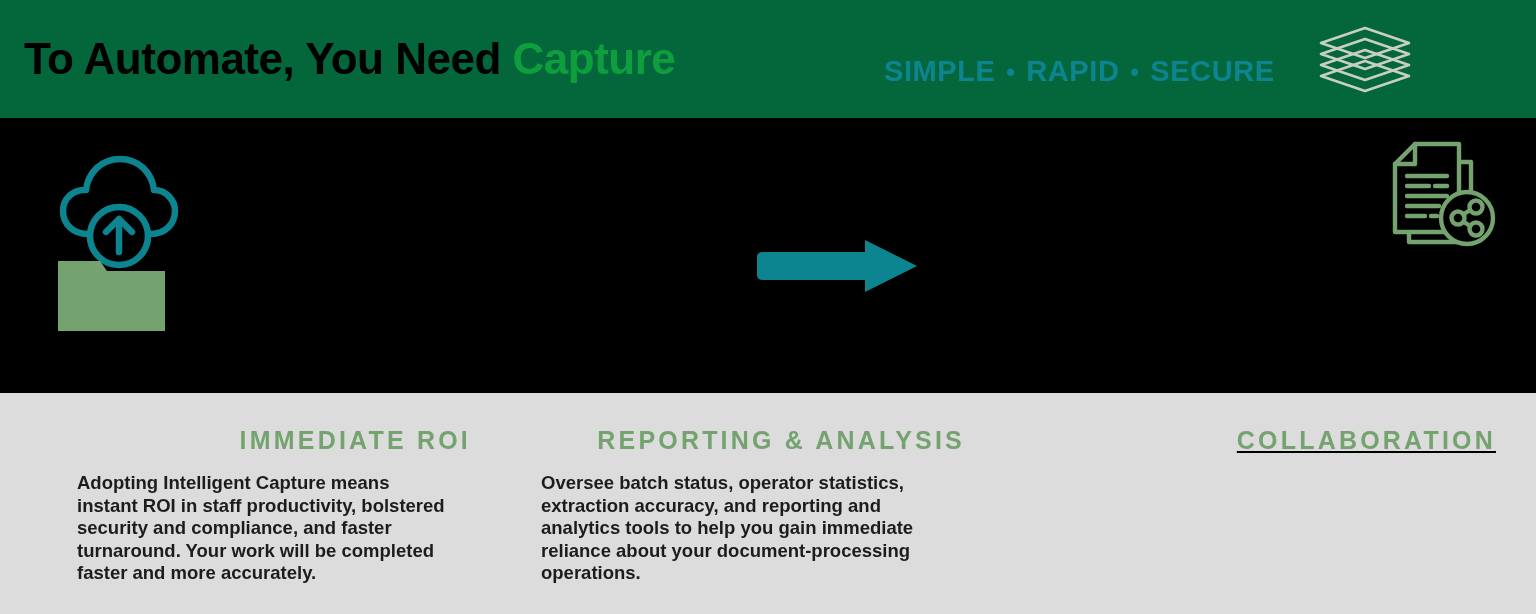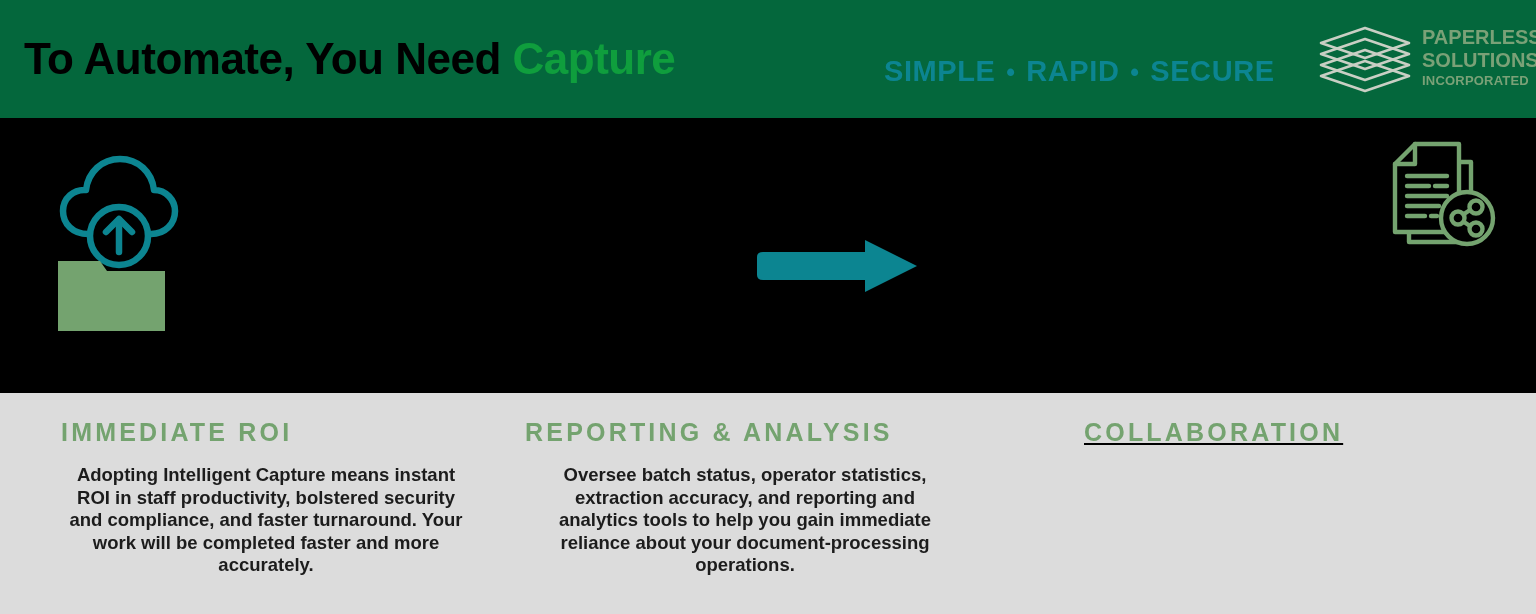--- a/index.html
+++ b/index.html
@@ -143,30 +143,30 @@
   .col-1 { left: 61px;   width: 410px; }
   .col-2 { left: 525px;  width: 440px; }
   .col-3 { left: 1084px; width: 412px; text-decoration: underline; }
 
   .col-heading {
     font-size: 25px;
     font-weight: bold;
     letter-spacing: 3.2px;
     color: #74a36f;
     line-height: 30px;
-    margin: 4px 0 17px 0;
-    white-space: nowrap;
+    margin: 12px 0 17px 0;
+    white-space: nowrap;
+    text-align: right;
   }
   .col-body {
     font-size: 18.5px;
     font-weight: bold;
     line-height: 22.5px;
     color: #1c1c1c;
-    margin: 8px;
-    text-align: center;
+    margin: 16px;
   }
 </style>
 </head>
 <body>
 
 <div id="page">
 
   <div class="header">
 
     <div class="header-title">
@@ -184,25 +184,20 @@
 
     <div class="logo">
       <svg class="logo-mark" viewBox="0 0 98 72">
         <g fill="none" stroke="#c9cfc4" stroke-width="2.6" stroke-linejoin="round">
           <path d="M49 4 L93 19 L49 34 L5 19 Z"></path>
           <path d="M49 15 L93 30 L49 45 L5 30 Z"></path>
           <path d="M49 26 L93 41 L49 56 L5 41 Z"></path>
           <path d="M49 37 L93 52 L49 67 L5 52 Z"></path>
         </g>
       </svg>
-      <div class="logo-text">
-        <div class="lt1">PAPERLESS</div>
-        <div class="lt2">SOLUTIONS</div>
-        <div class="lt3">INCORPORATED</div>
-      </div>
     </div>
   </div>
 
   <div class="notch"></div>
 
   <div class="band"></div>
 
   <svg class="icon-left" viewBox="0 0 125 185">
     <g fill="none" stroke="#0c8591" stroke-width="6.5" stroke-linecap="round" stroke-linejoin="round">
       <path d="M33 86 C18 86 8 76 8 63 C8 50 19 41 31 42 C33 24 47 11 65 11

